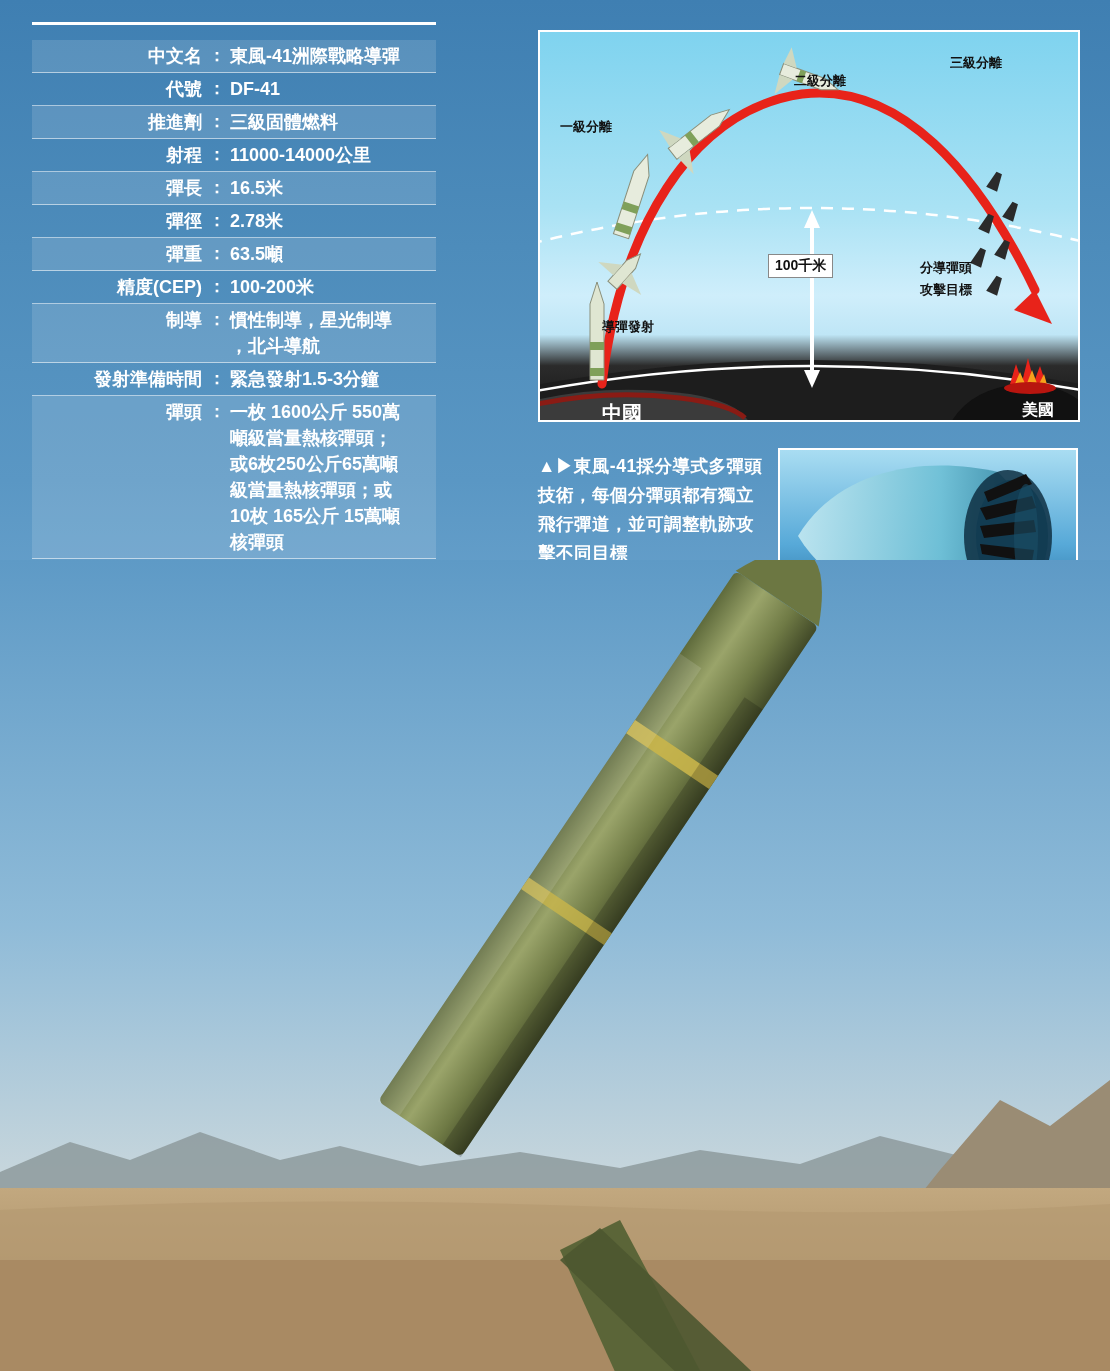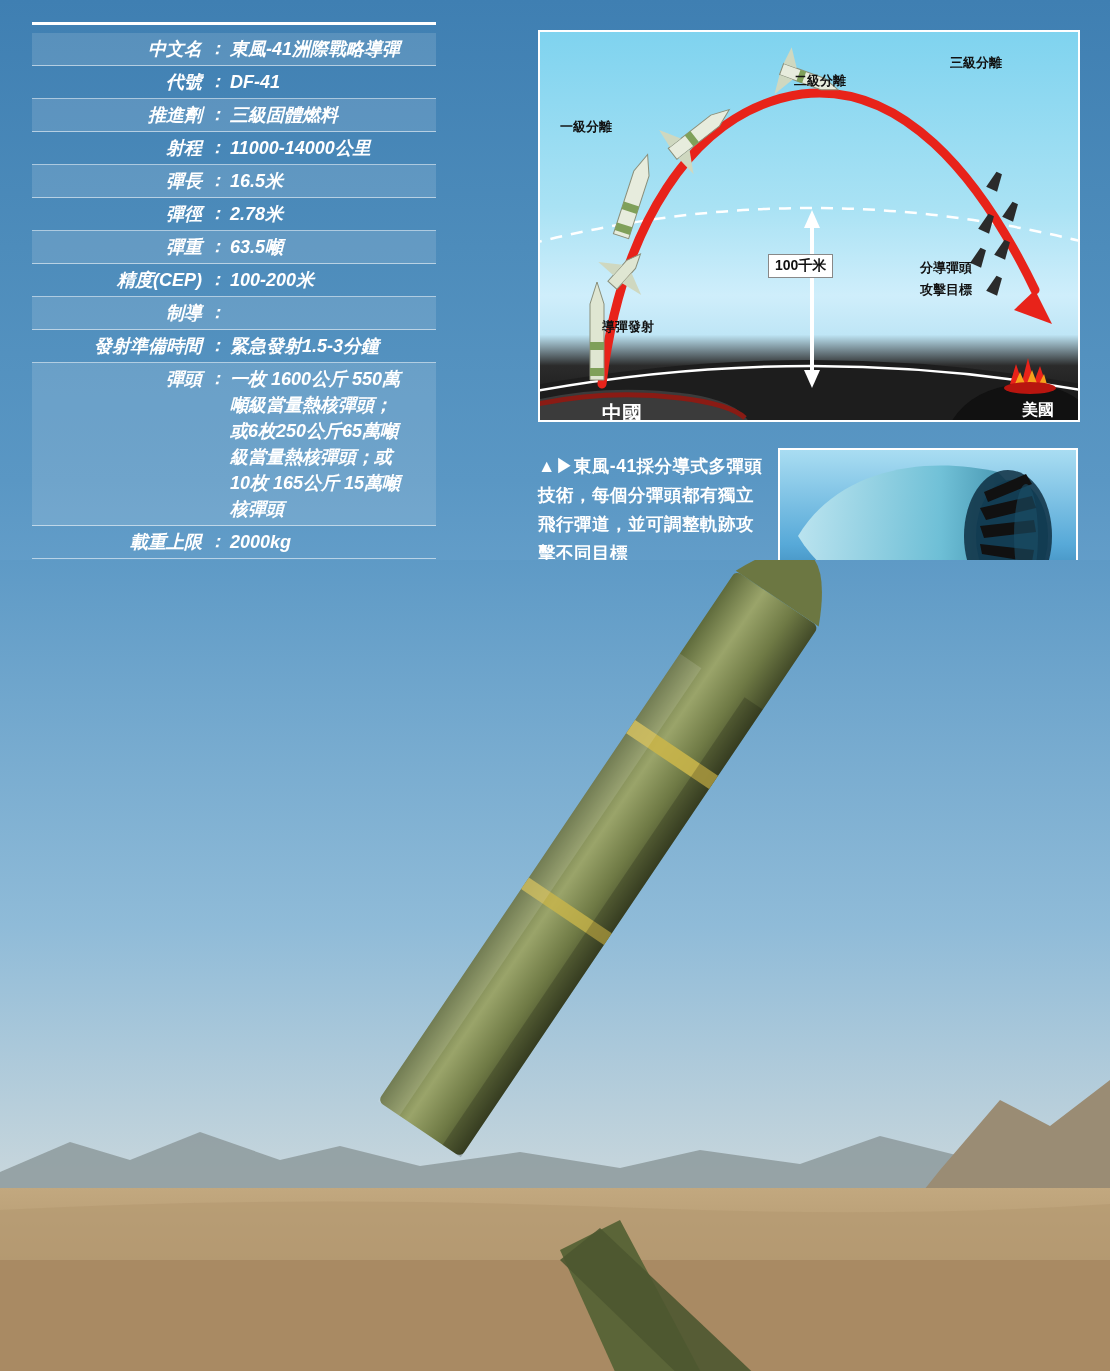--- a/index.html
+++ b/index.html
@@ -17,21 +17,21 @@
   .spec-panel {
     position:absolute; left:32px; top:22px; width:404px;
     color:#ffffff;
   }
   .spec-title {
     text-align:center;
     font-size:30px; font-weight:bold; letter-spacing:2px;
     color:#ffffff; padding-bottom:6px;
   }
   .rule { height:3px; background:#ffffff; width:100%; }
-  .spec-rows { margin-top:8px;font-style:italic; }
+  .spec-rows { margin-top:15px; }
   .spec-row {
     display:flex; align-items:flex-start;
     padding:3px 0 3px 0;
     border-bottom:1px solid rgba(255,255,255,0.55);
   }
   .spec-row.alt { background:rgba(255,255,255,0.13); }
   .spec-key {
     width:176px; text-align:right; padding-right:6px;
     font-size:18px; font-weight:bold; line-height:26px;
     white-space:nowrap;
@@ -125,20 +125,22 @@
         <div class="spec-val">63.5噸</div>
       </div>
       <div class="spec-row">
         <div class="spec-key">精度(CEP)</div>
         <div class="spec-colon">：</div>
         <div class="spec-val">100-200米</div>
       </div>
       <div class="spec-row alt">
         <div class="spec-key">制導</div>
         <div class="spec-colon">：</div>
+        <div class="spec-val">慣性制導，星光制導
+，北斗導航</div>
       </div>
       <div class="spec-row">
         <div class="spec-key">發射準備時間</div>
         <div class="spec-colon">：</div>
         <div class="spec-val">緊急發射1.5-3分鐘</div>
       </div>
       <div class="spec-row alt">
         <div class="spec-key">彈頭</div>
         <div class="spec-colon">：</div>
         <div class="spec-val">一枚 1600公斤 550萬

